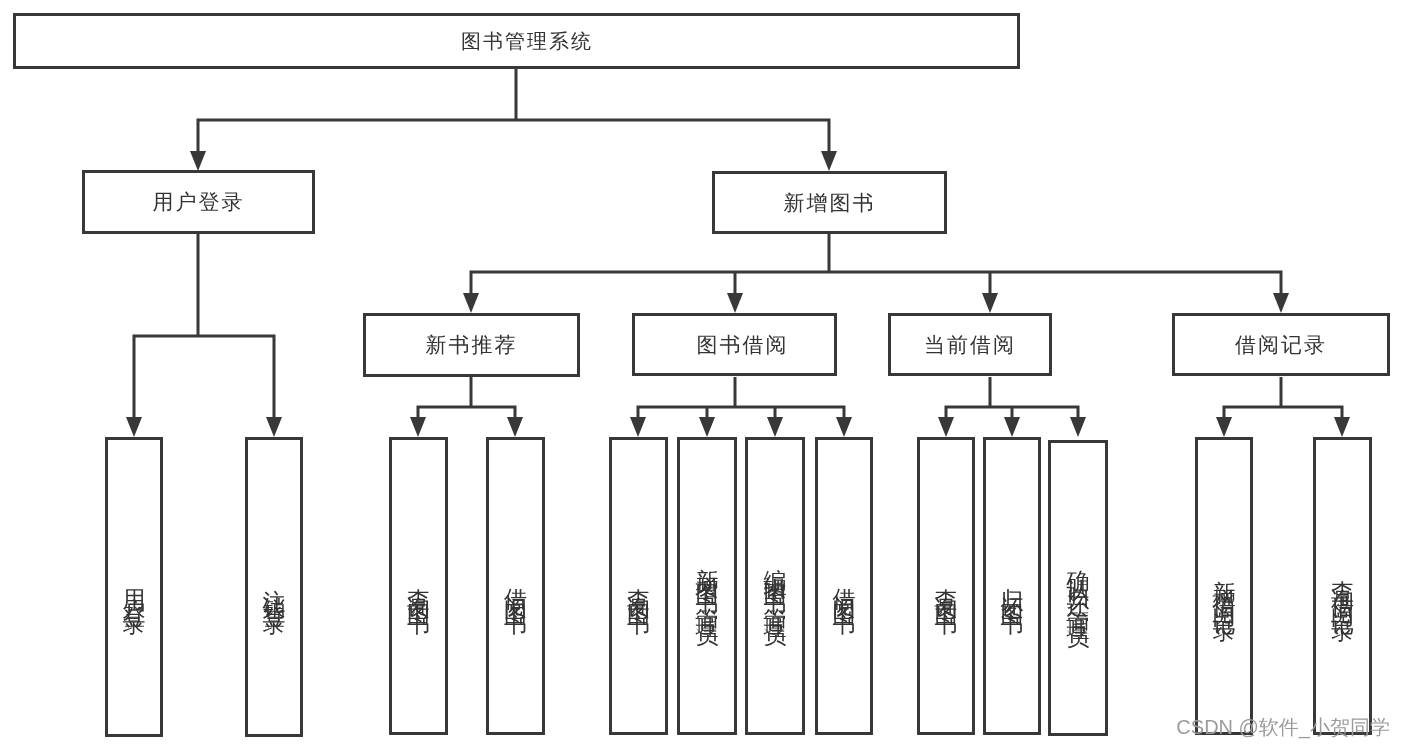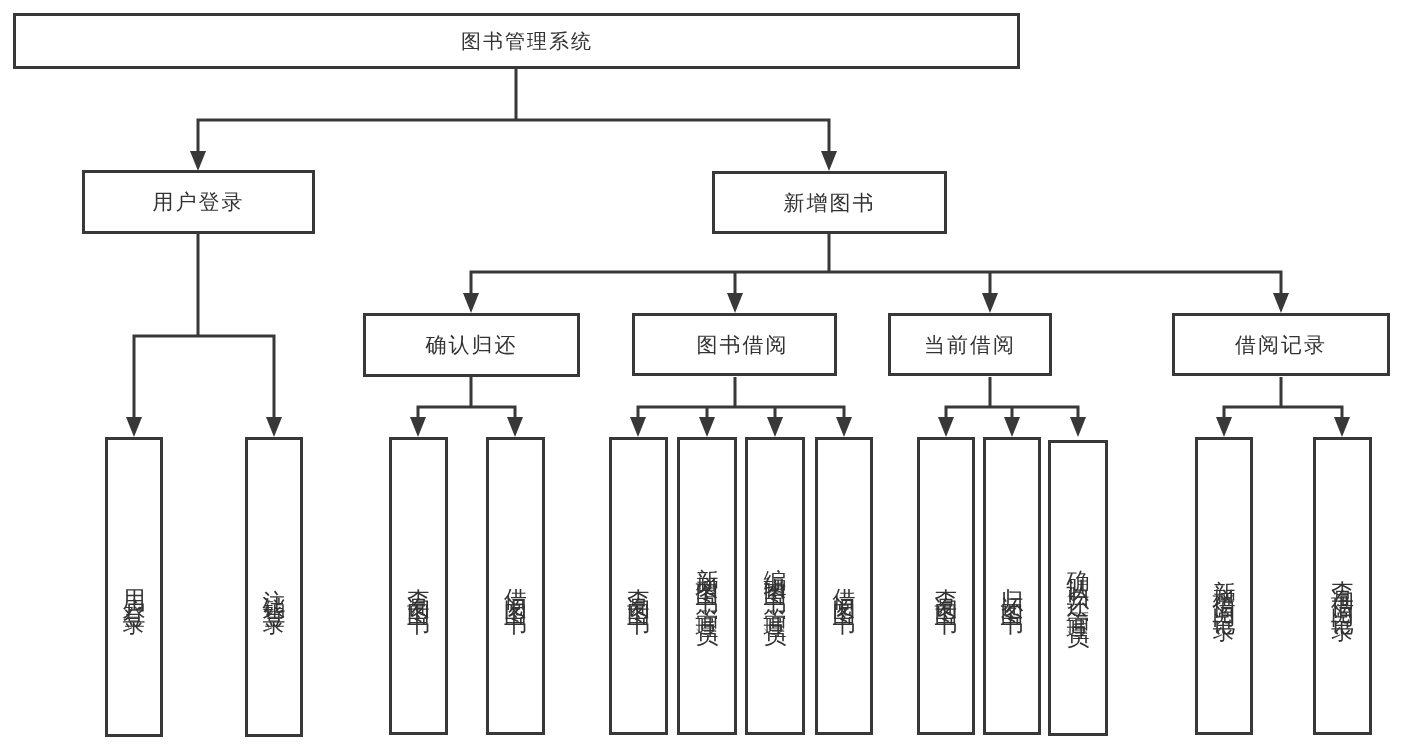--- a/index.html
+++ b/index.html
@@ -90,21 +90,21 @@
   </div>
 
   <div class="node lvl2" style="left:82px; top:170px; width:233px; height:64px;">
     <span>用户登录</span>
   </div>
   <div class="node lvl2" style="left:712px; top:171px; width:235px; height:63px;">
     <span>新增图书</span>
   </div>
 
   <div class="node lvl3" style="left:363px; top:313px; width:217px; height:64px;">
-    <span>确认归还</span>
+    <span>新书推荐</span>
   </div>
   <div class="node lvl3" style="left:632px; top:313px; width:205px; height:63px;padding-left:16px;">
     <span>图书借阅</span>
   </div>
   <div class="node lvl3" style="left:888px; top:313px; width:164px; height:63px;">
     <span>当前借阅</span>
   </div>
   <div class="node lvl3" style="left:1172px; top:313px; width:218px; height:63px;">
     <span>借阅记录</span>
   </div>
@@ -146,14 +146,15 @@
     <span>确认归还（管理员）</span>
   </div>
 
   <div class="node leaf" style="left:1195px; top:437px; width:58px; height:298px;">
     <span>新增借阅记录</span>
   </div>
   <div class="node leaf" style="left:1313px; top:437px; width:59px; height:298px;">
     <span>查询借阅记录</span>
   </div>
 
+  <div class="watermark">CSDN @软件_小贺同学</div>
 
 </div>
 
 </body></html>

